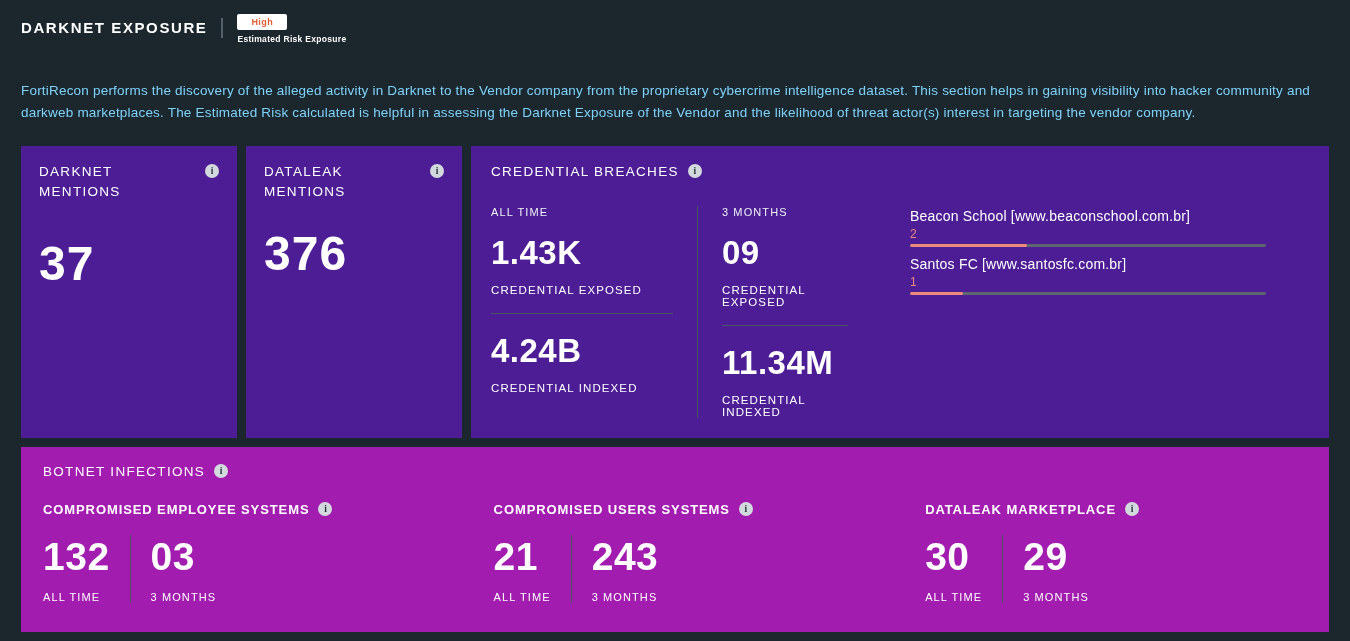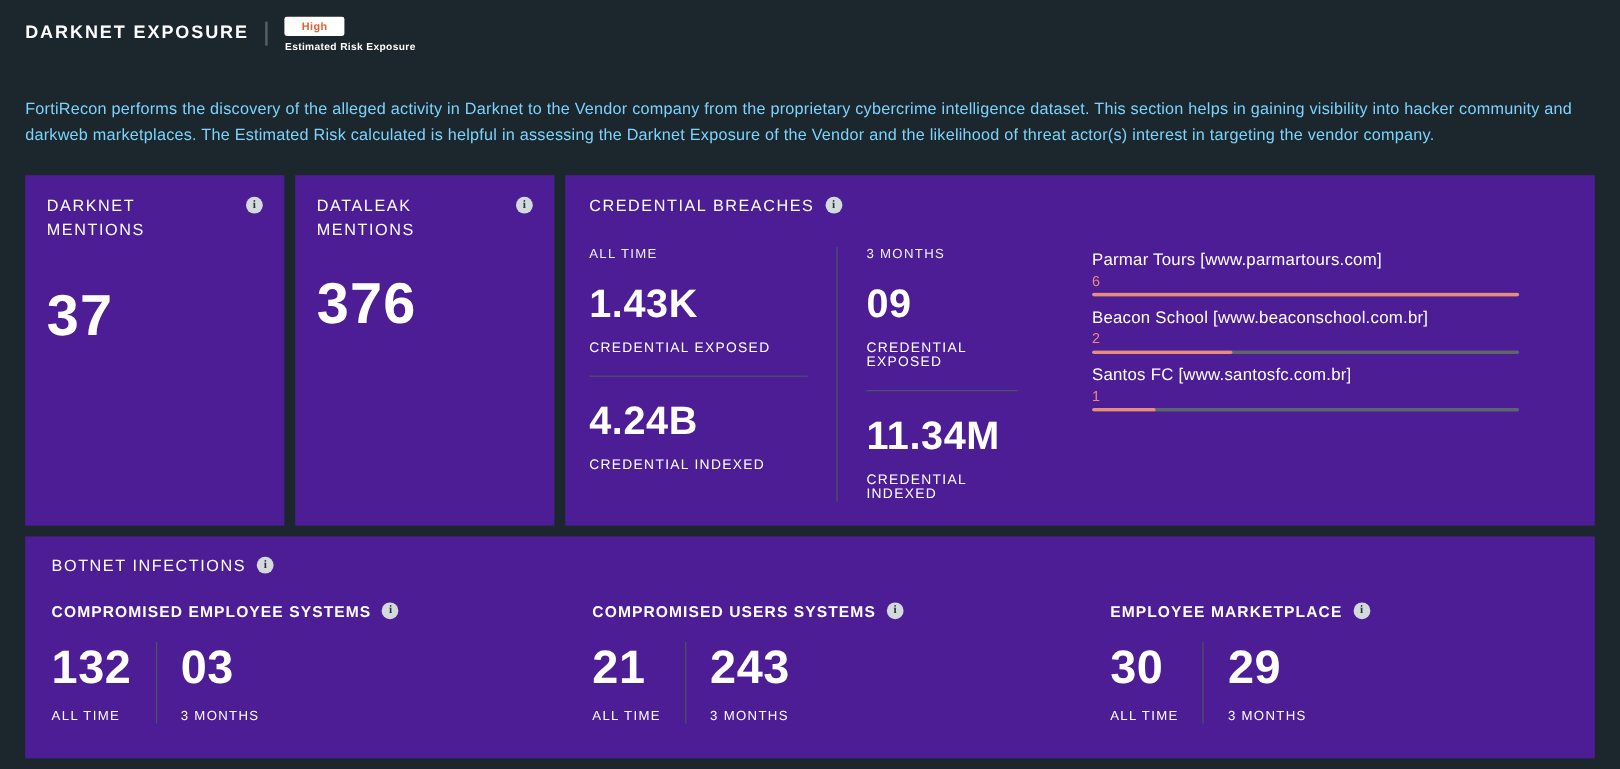--- a/index.html
+++ b/index.html
@@ -55,21 +55,21 @@
   .cred-col.second .stat-div { margin-right:0; }
 
   .chart { flex:1; margin-left:62px; max-width:356px; margin-top:2px; }
   .chart-row { margin-bottom:9px; }
   .chart-label { font-size:14px; color:#ffffff; letter-spacing:0.2px; }
   .chart-value { font-size:12px; color:#ec8b7b; margin:3px 0 3px; }
   .bar { height:3px; background:#5b666d; border-radius:2px; overflow:hidden; }
   .bar-fill { height:100%; background:#ec8b7b; border-radius:2px; }
 
   
-  .botnet-card { margin-top:9px; background:#4c1d95; padding:15px 22px 20px; height:185px; }
+  .botnet-card { margin-top:9px; background:#a21caf; padding:15px 22px 20px; height:185px; }
   .botnet-grid { display:grid; grid-template-columns:1.18fr 1.13fr 1fr; margin-top:20px; }
   .botnet-title-row { display:flex; align-items:center; gap:9px; }
   .botnet-title { font-size:13px; font-weight:700; letter-spacing:0.9px; }
   .botnet-title-row .info-icon { margin-top:0; }
   .botnet-stats { display:flex; margin-top:18px; }
   .bstat { padding-right:20px; }
   .bstat.right { padding-left:20px; padding-right:0; }
   .vline { width:1px; background:#4a565e; align-self:stretch; }
   .num { font-size:39px; font-weight:700; letter-spacing:0.5px; }
   .lbl { font-size:11px; font-weight:500; letter-spacing:1.1px; margin-top:12px; }
@@ -131,27 +131,20 @@
           <div class="period">3 MONTHS</div>
           <div class="big">09</div>
           <div class="sm">CREDENTIAL EXPOSED</div>
           <hr class="stat-div">
           <div class="big">11.34M</div>
           <div class="sm">CREDENTIAL INDEXED</div>
         </div>
 
         <div class="chart">
           <div class="chart-row">
-            <div class="chart-label">Parmar Tours [www.parmartours.com]</div>
-            <div class="chart-value">6</div>
-            <div class="bar">
-              <div class="bar-fill" style="width: 100%;"></div>
-            </div>
-          </div>
-          <div class="chart-row">
             <div class="chart-label">Beacon School [www.beaconschool.com.br]</div>
             <div class="chart-value">2</div>
             <div class="bar">
               <div class="bar-fill" style="width: 33%;"></div>
             </div>
           </div>
           <div class="chart-row">
             <div class="chart-label">Santos FC [www.santosfc.com.br]</div>
             <div class="chart-value">1</div>
             <div class="bar">
@@ -203,21 +196,21 @@
           <div class="vline"></div>
           <div class="bstat right">
             <div class="num">243</div>
             <div class="lbl">3 MONTHS</div>
           </div>
         </div>
       </div>
 
       <div class="botnet-section">
         <div class="botnet-title-row">
-          <span class="botnet-title">EMPLOYEE MARKETPLACE</span>
+          <span class="botnet-title">DATALEAK MARKETPLACE</span>
           <span class="info-icon">i</span>
         </div>
         <div class="botnet-stats">
           <div class="bstat">
             <div class="num">30</div>
             <div class="lbl">ALL TIME</div>
           </div>
           <div class="vline"></div>
           <div class="bstat right">
             <div class="num">29</div>

